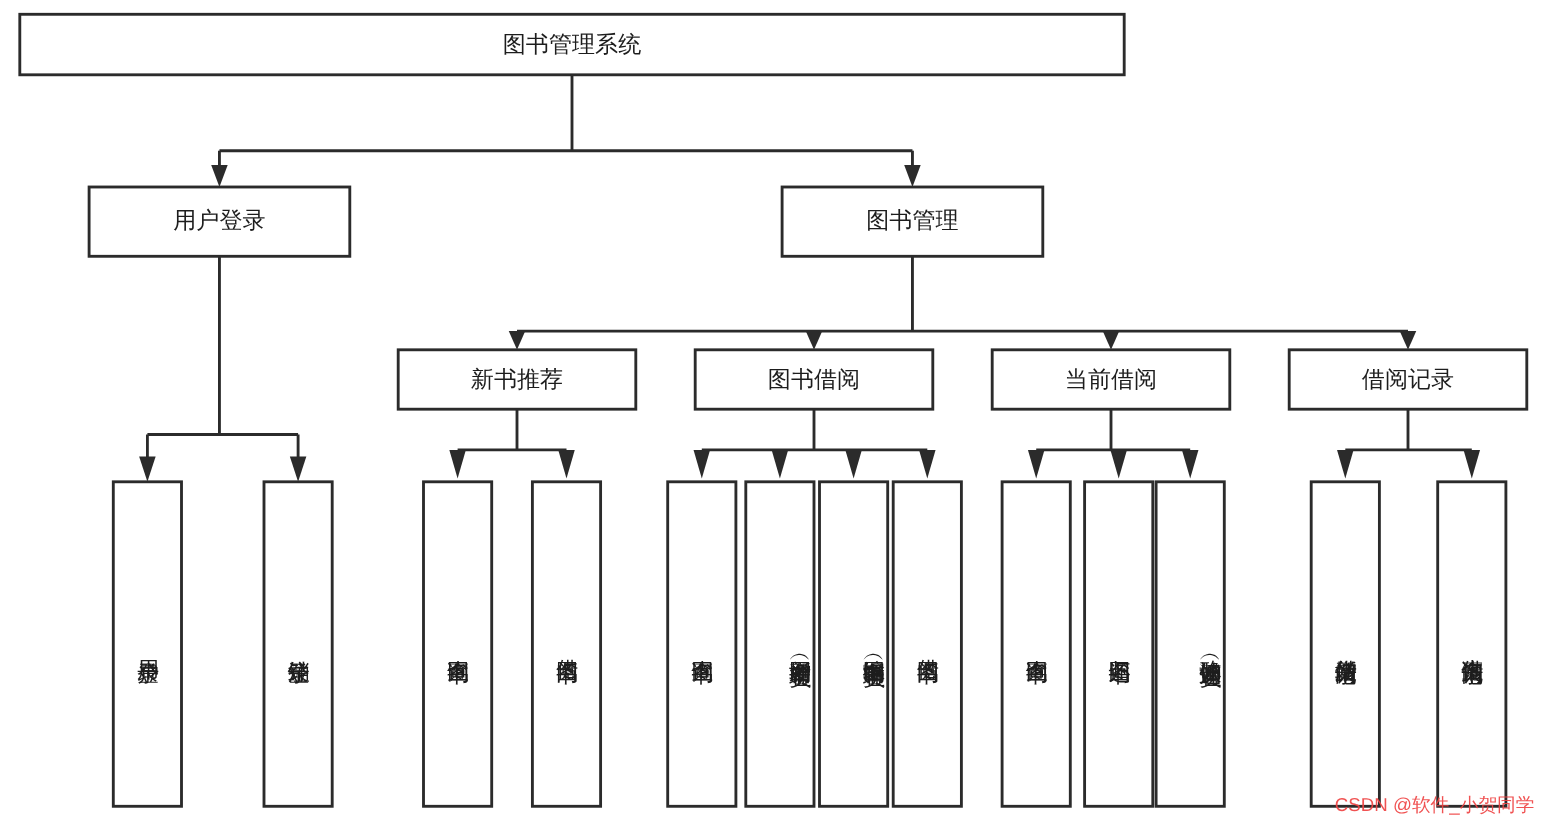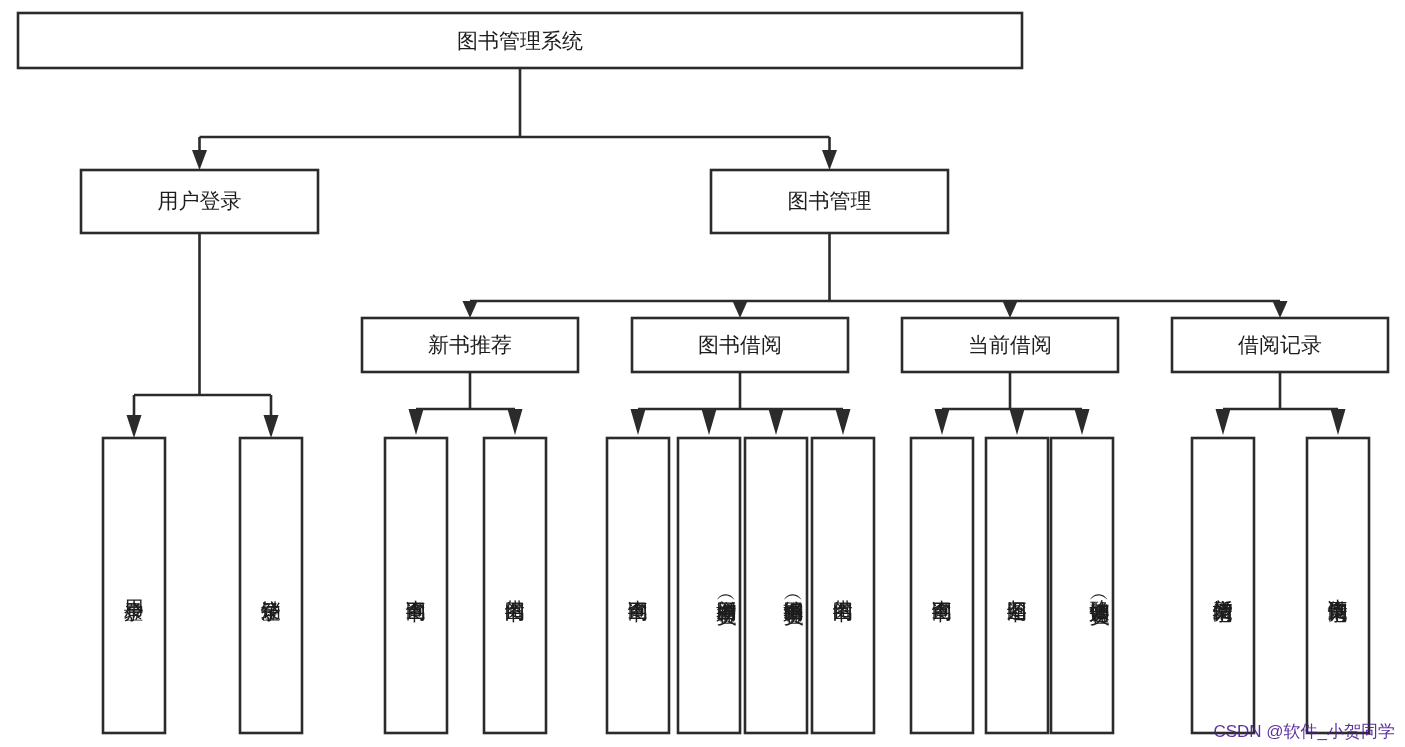--- a/index.html
+++ b/index.html
@@ -60,21 +60,21 @@
     white-space: nowrap;
     letter-spacing: 1px;
     pointer-events: none;
   }
   .watermark {
     position: absolute;
     right: 10px;
     bottom: 4px;
     font-family: "Liberation Sans", "DejaVu Sans", sans-serif;
     font-size: 17px;
-    color: #4c1d95;
+    color: #ef4444;
     white-space: nowrap;
     opacity: 0.92;
   }
 </style>
 </head>
 <body>
 
 <div id="diagram-root">
 
   <svg class="diagram" viewBox="0 0 1405 747">

